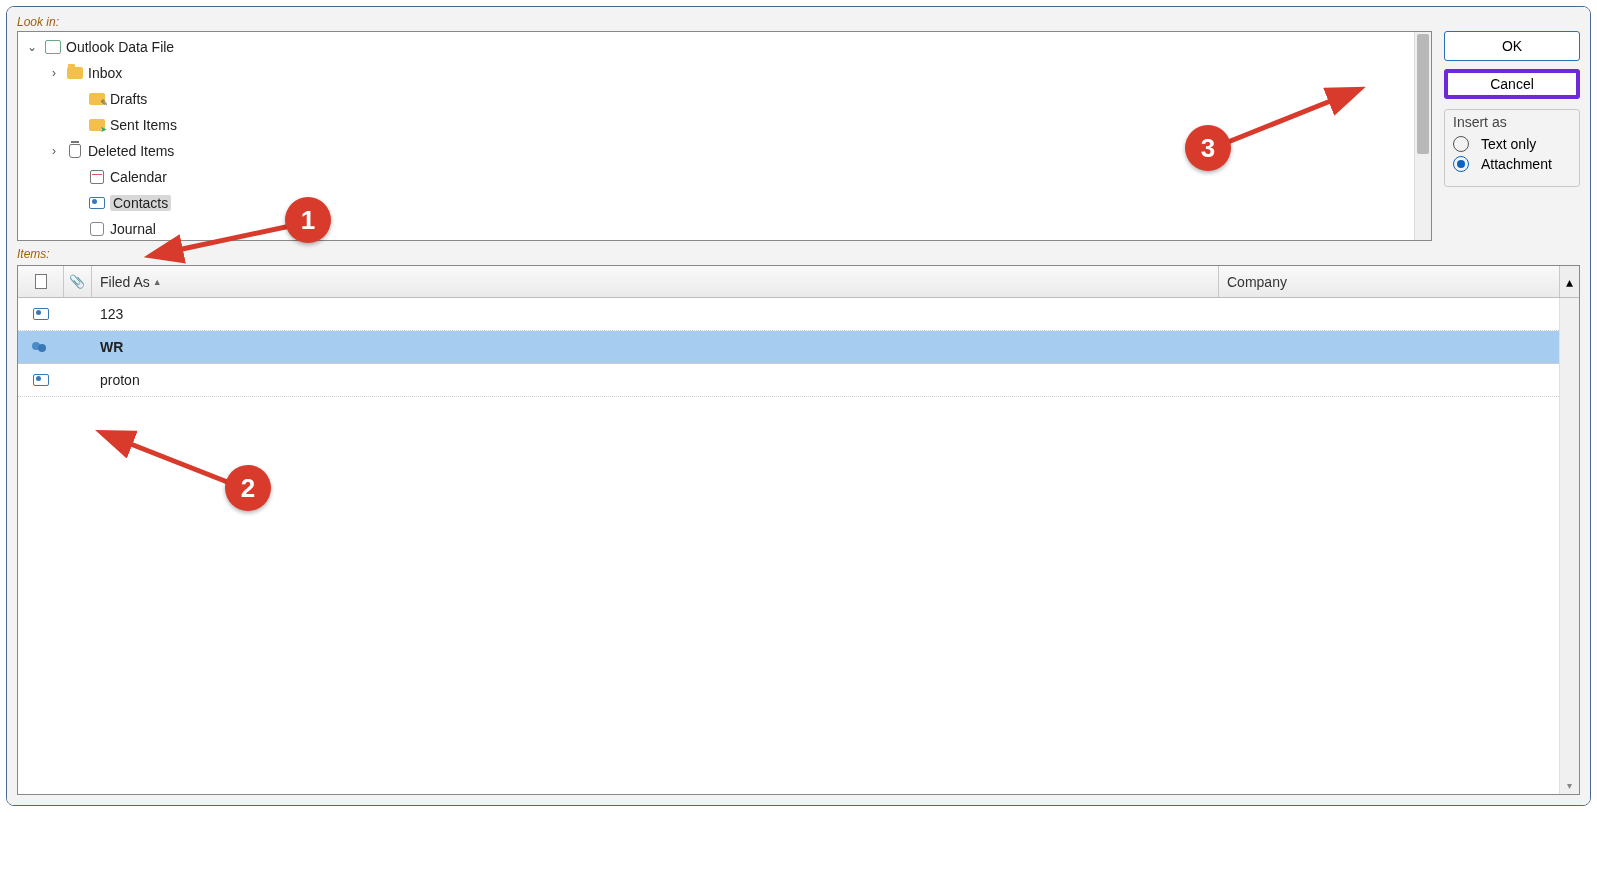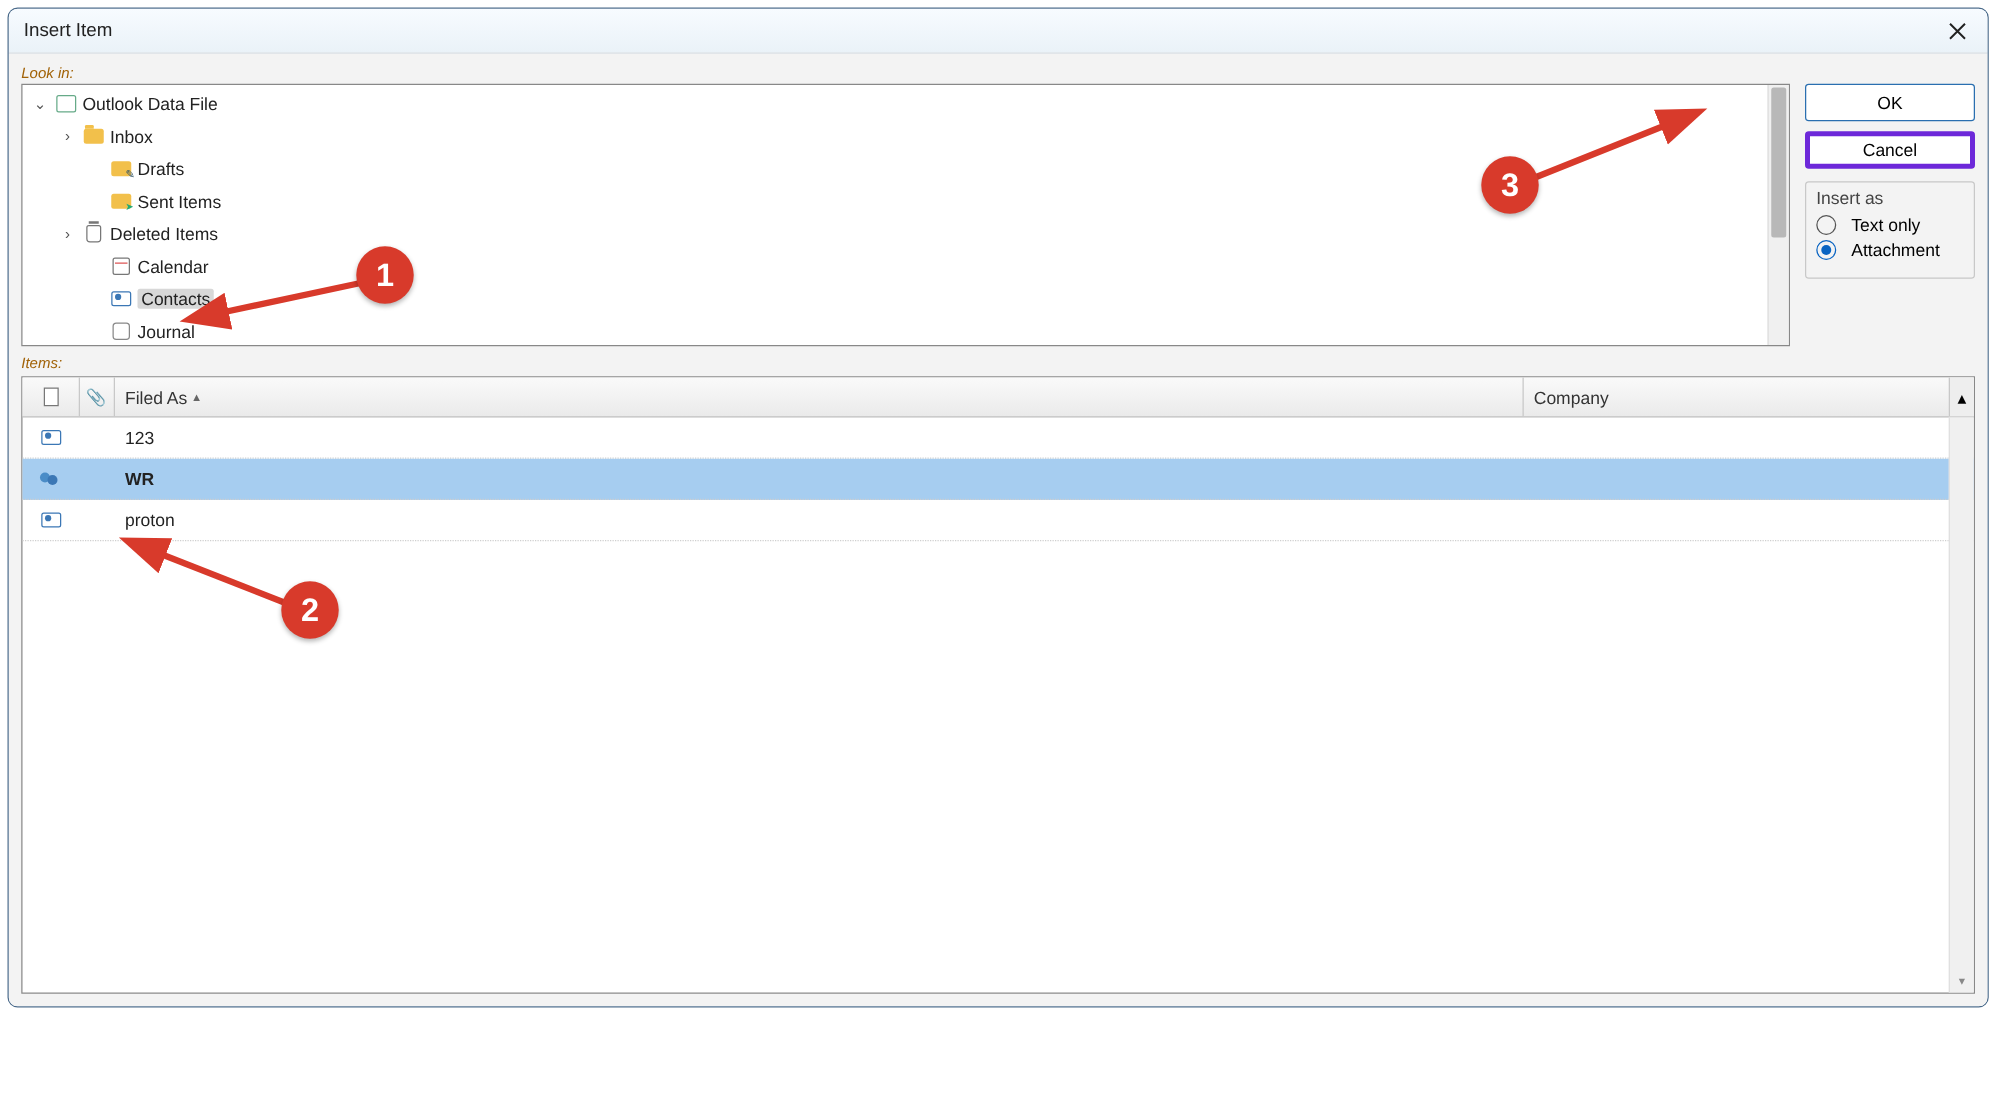--- a/index.html
+++ b/index.html
@@ -300,28 +300,20 @@
   .i-drafts::after { content:'✎'; position:absolute; font-size:9px; right:-3px; bottom:-3px; color:#356; }
   .i-page { width:12px; height:15px; border:1px solid #777; background:#fff; }
   .i-clip { font-size:13px; color:#666; }
   .sort-caret { font-size: 9px; color:#666; margin-left:3px; }
 </style>
 </head>
 <body>
 
 <div class="dialog">
 
-  <div class="titlebar">
-    <span class="title">Insert Item</span>
-    <div class="close">
-      <svg width="14" height="14" viewBox="0 0 14 14">
-          <path d="M1 1 L13 13 M13 1 L1 13" stroke="#222" stroke-width="1.6" fill="none"></path>
-        </svg>
-    </div>
-  </div>
 
   <div class="body">
 
     <div class="label">Look in:</div>
 
     <div class="top-row">
 
       <div class="tree-panel">
         <div class="tree-scroll-inner">
 

